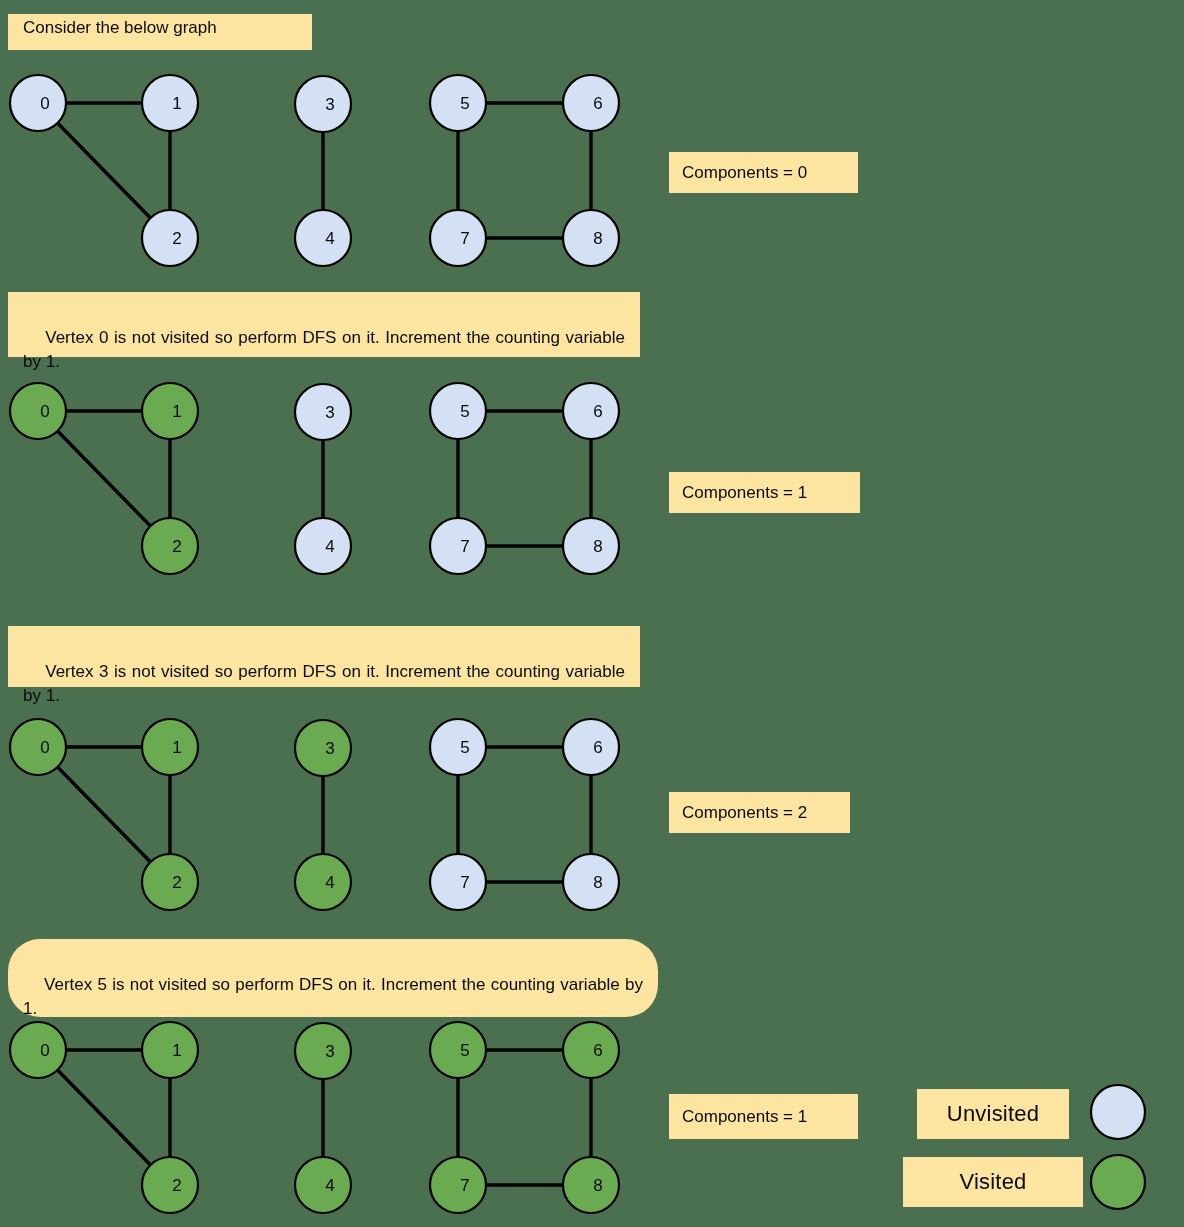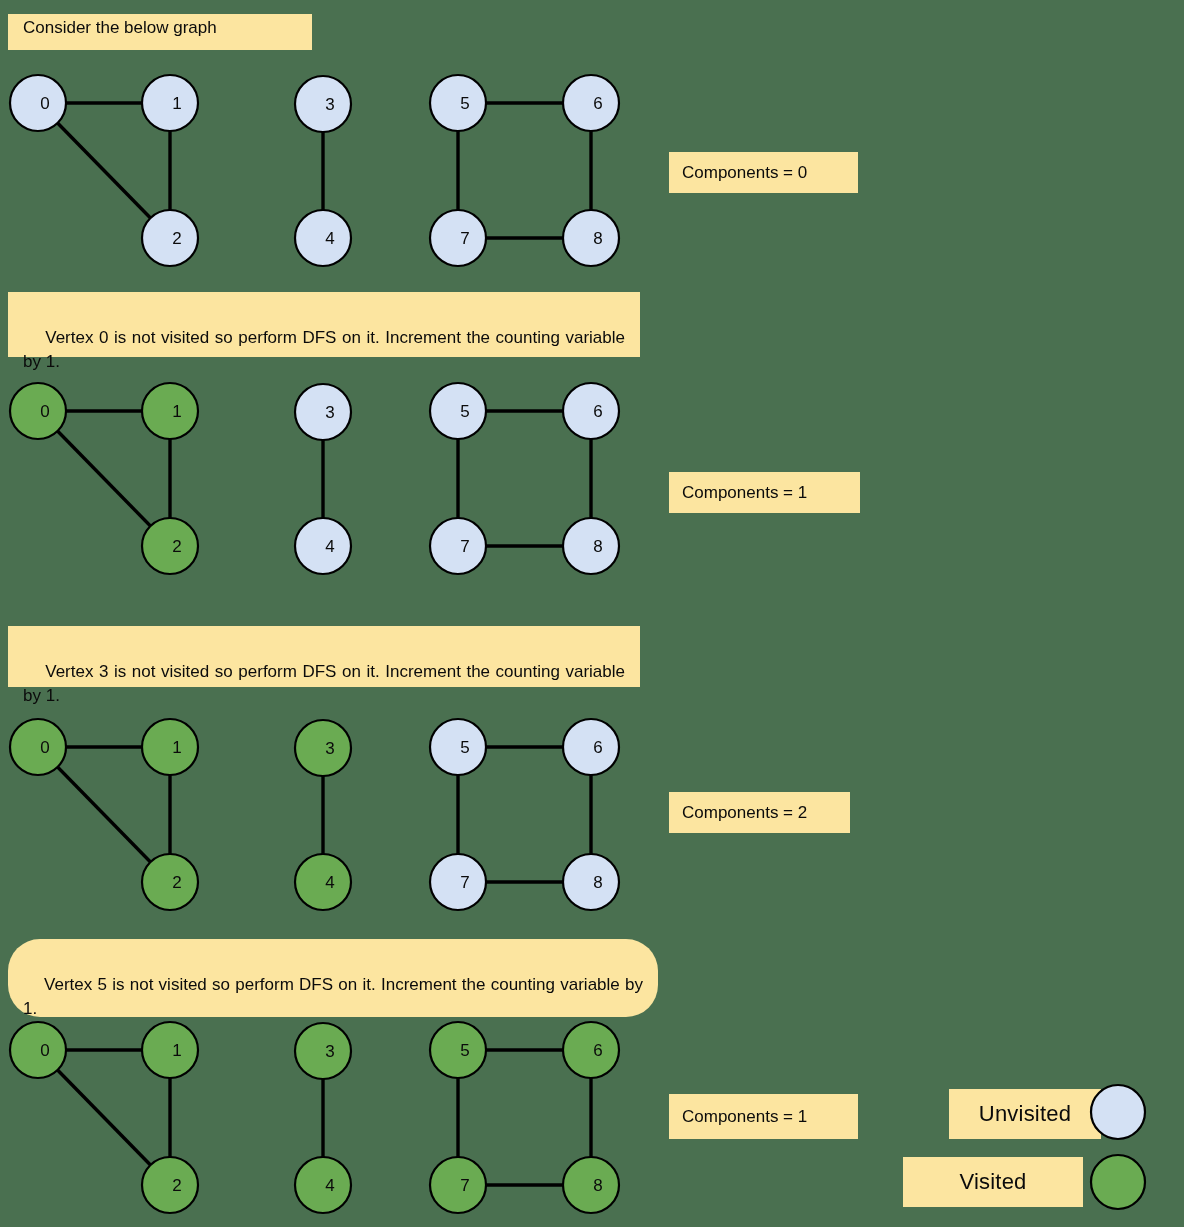--- a/index.html
+++ b/index.html
@@ -296,21 +296,21 @@
       <g>
         <circle cx="591" cy="178" r="28" fill="#6aab52" stroke="#000000" stroke-width="2.2"></circle>
         <text x="598" y="184" text-anchor="middle" class="node-label">8</text>
       </g>
     </svg>
 
   <div class="comp-note" style="left: 669px; top: 1094px; width: 189px; height: 45px;">
     <span>Components = 1</span>
   </div>
 
-  <div class="legend-note" style="left: 917px; top: 1089px; width: 152px; height: 50px; margin-left: 32px;">
+  <div class="legend-note" style="left: 917px; top: 1089px; width: 152px; height: 50px;">
     <span>Unvisited</span>
   </div>
 
   <div class="legend-note" style="left: 903px; top: 1157px; width: 180px; height: 50px;">
     <span>Visited</span>
   </div>
 
   <svg class="legend-svg" width="60" height="60" viewBox="0 0 60 60" style="left: 1088px; top: 1082px;">
       <circle cx="30" cy="30" r="27" fill="#d4e1f4" stroke="#000000" stroke-width="2.2"></circle>
     </svg>

